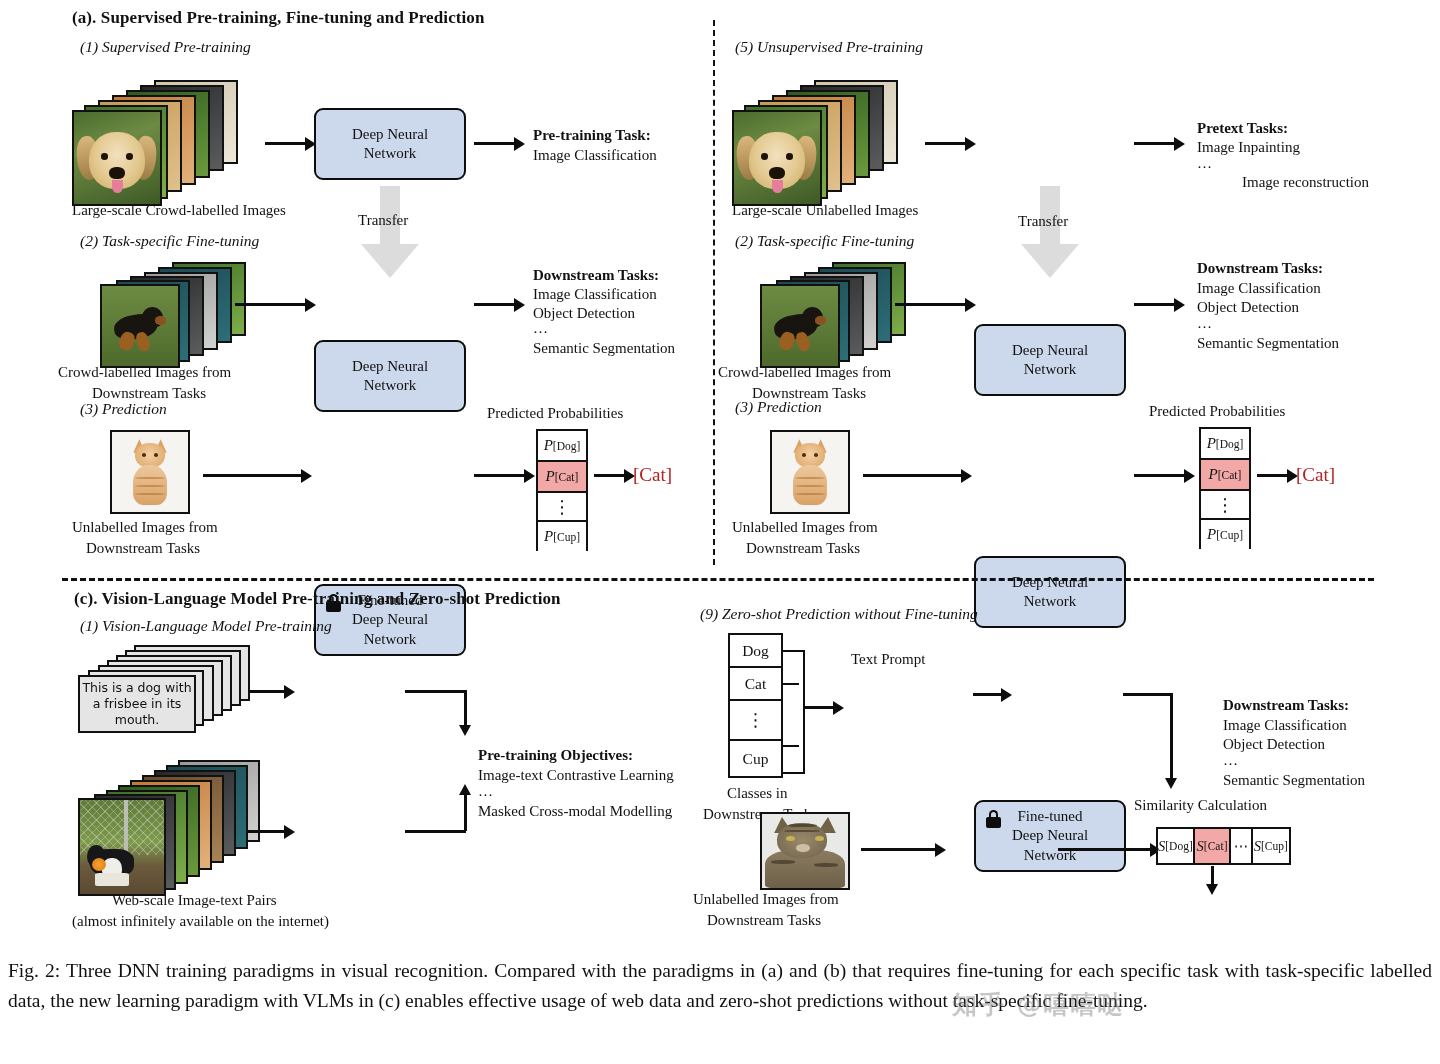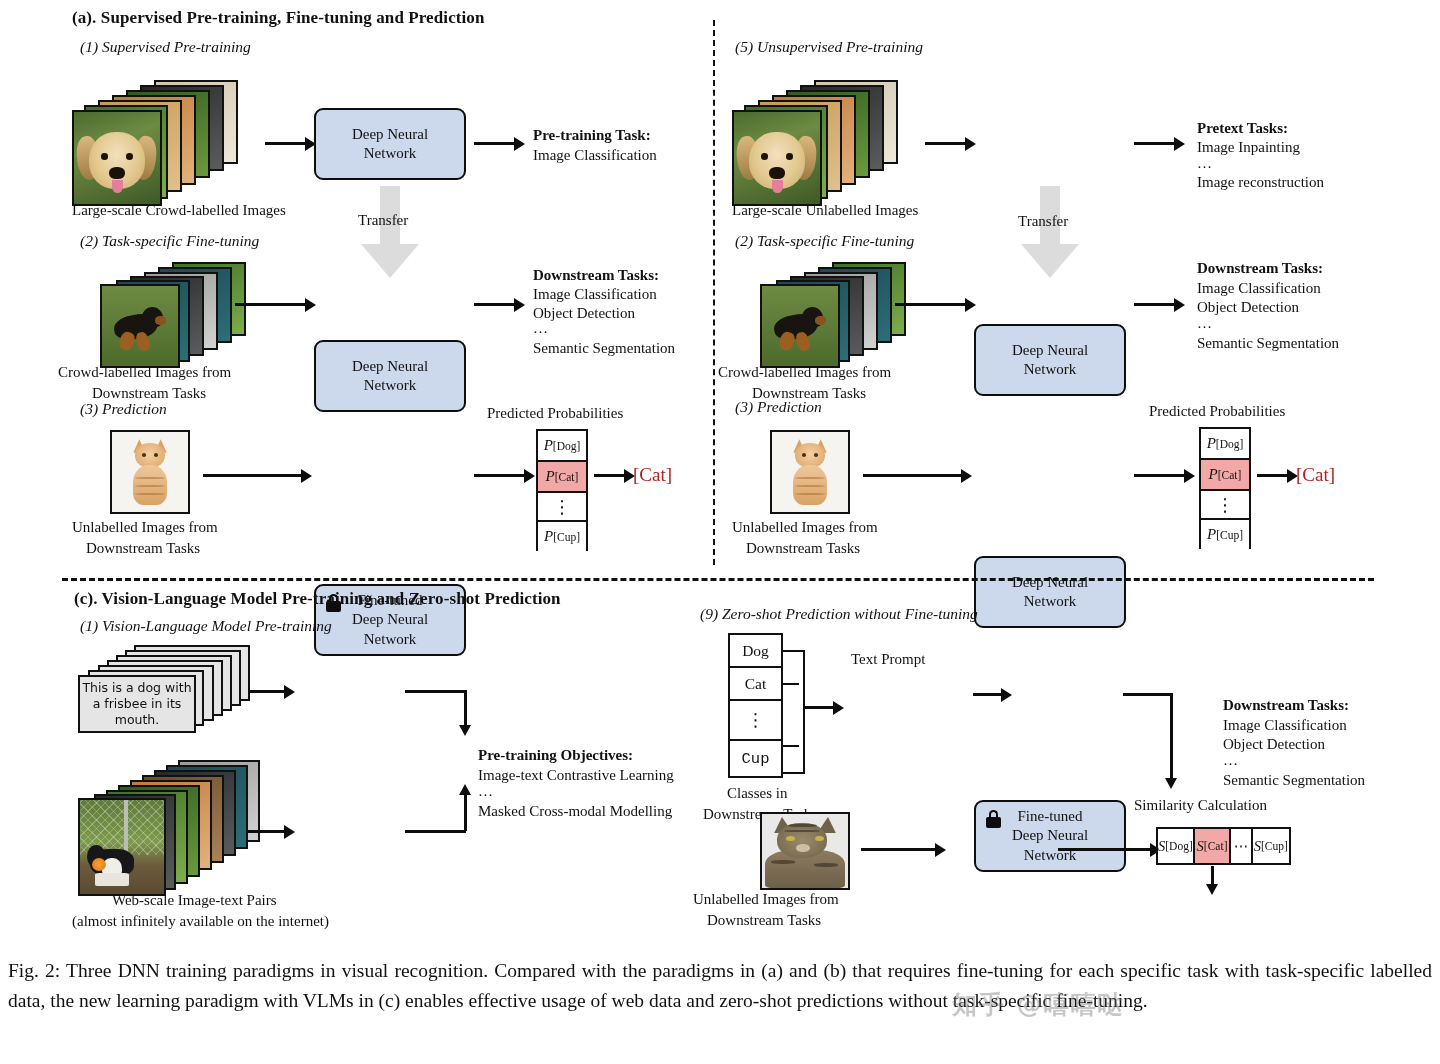--- a/index.html
+++ b/index.html
@@ -210,21 +210,21 @@
   }
   .sim-cell:last-child { border-right:none; }
   .sim-cell.hl { background:#f3a8a8; }
 
   
   .class-col { position:absolute; border:2.2px solid #111; background:#fff; }
   .class-cell {
     border-bottom:2.2px solid #111; display:flex; align-items:center;
     justify-content:center; font-size:15.5px;
   }
-  .class-cell:last-child { border-bottom:none;font-family:Liberation Mono, monospace; }
+  .class-cell:last-child { border-bottom:none; }
 
   
   .plainbox {
     position:absolute; border:2.2px solid #111; background:#fff;
     display:flex; align-items:center; justify-content:center; text-align:center;
     font-family:"DejaVu Sans", sans-serif; font-size:14px; line-height:19px;
   }
 
   .red { color:#b32121; }
 
@@ -426,21 +426,21 @@
       <span>Deep Neural</span>
       <span>Network</span>
     </div>
   </div>
 
   <div class="arrow-r" style="left:1134px; top:142px; width:42px;"></div>
 
   <div class="abs body-bold" style="left:1197px; top:118px;">Pretext Tasks:</div>
   <div class="abs body-txt" style="left:1197px; top:137px;">Image Inpainting</div>
   <div class="abs body-txt dots3" style="left:1197px; top:153px;">…</div>
-  <div class="abs body-txt" style="left:1197px; top:172px;">Image reconstruction</div>
+  <div class="abs body-txt" style="left:1242px; top:172px;">Image reconstruction</div>
 
   <div class="transfer-arrow" style="left:1021px; top:186px;">
     <div class="shaft"></div>
       <div class="head"></div>
   </div>
   <div class="transfer-label" style="left:1018px; top:213px;">Transfer</div>
 
   <div class="abs sub-title" style="left:735px; top:232px;">(2) Task-specific Fine-tuning</div>
 
   <div class="stack" style="left:760px; top:262px; width:160px; height:100px;">

